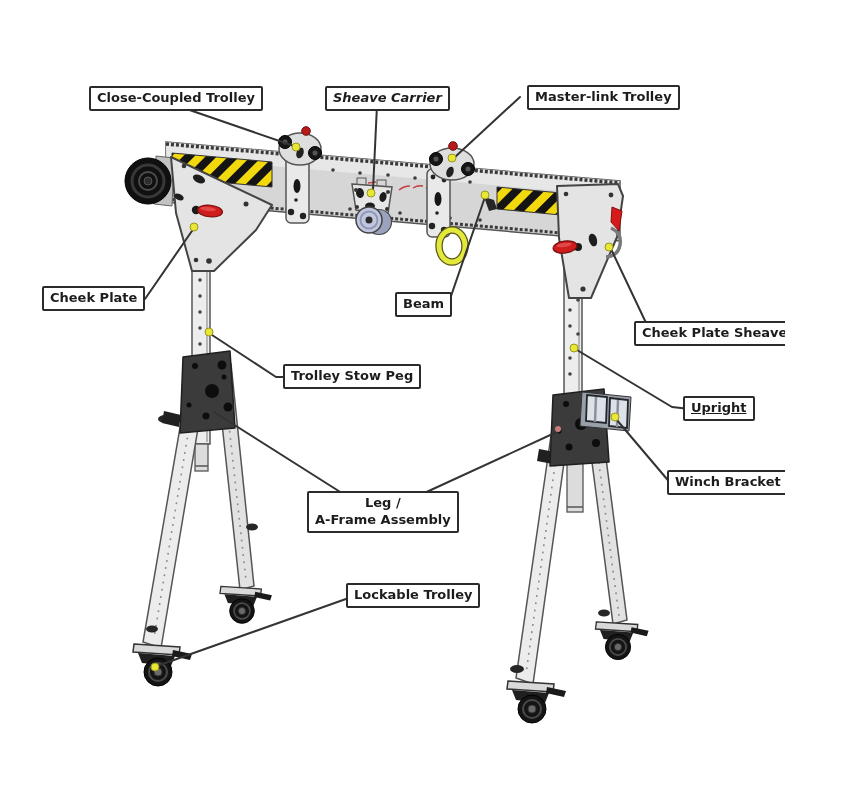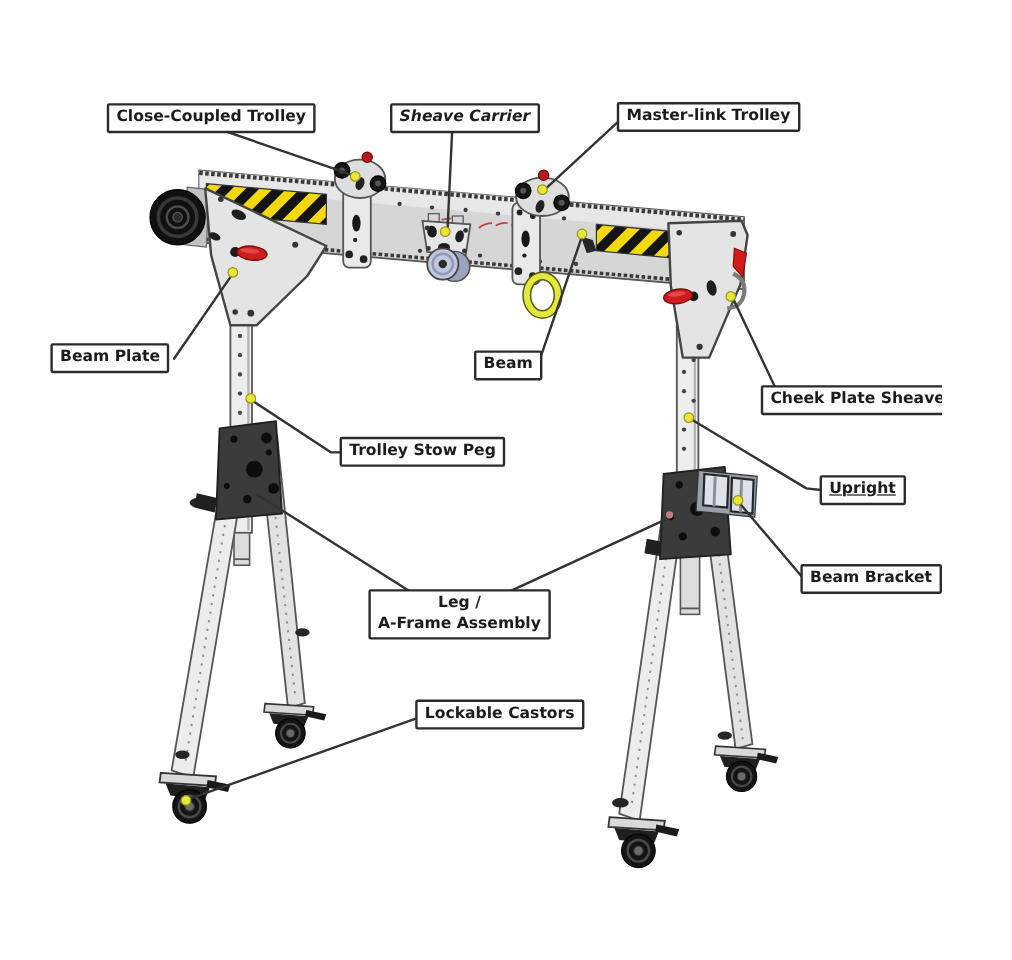--- a/index.html
+++ b/index.html
@@ -5,21 +5,21 @@
   html,body{margin:0;padding:0;background:#fff;}
   .stage{position:relative;width:737px;height:800px;background:#ffffff;
          font-family:"DejaVu Sans","Liberation Sans",sans-serif;overflow:hidden;padding-left:48px;}
   .stage svg{position:absolute;left:0;top:0;}
   .callout{position:absolute;border:2px solid #2b2b2b;background:#ffffff;color:#1c1c1c;
            font-weight:bold;font-size:13px;line-height:1.3;padding:2px 6px;white-space:nowrap;
            border-radius:2px;text-align:center;box-sizing:border-box;z-index:5;}
   .callout span{display:block;}
   .c-cct{left:89px;top:86px;}
   .c-sc{left:325px;top:86px;font-style:italic;}
-  .c-mlt{left:514px;top:85px;}
+  .c-mlt{left:527px;top:85px;}
   .c-cp{left:42px;top:286px;}
   .c-beam{left:395px;top:292px;}
   .c-cps{left:634px;top:321px;text-align:center;}
   .c-tsp{left:283px;top:364px;}
   .c-up{left:683px;top:396px;text-decoration:underline;}
   .c-wb{left:667px;top:470px;}
   .c-leg{left:307px;top:491px;}
   .c-lc{left:346px;top:583px;}
 </style>
 </head>
@@ -300,25 +300,25 @@
       <circle cx="574" cy="348" r="4"></circle>
       <circle cx="615" cy="417" r="4"></circle>
       <circle cx="155" cy="667" r="4"></circle>
     </g>
   </g>
 </svg>
 
   <div class="callout c-cct">Close-Coupled Trolley</div>
   <div class="callout c-sc">Sheave Carrier</div>
   <div class="callout c-mlt">Master-link Trolley</div>
-  <div class="callout c-cp">Beam Plate</div>
+  <div class="callout c-cp">Cheek Plate</div>
   <div class="callout c-beam">Beam</div>
   <div class="callout c-cps">Cheek Plate Sheave</div>
   <div class="callout c-tsp">Trolley Stow Peg</div>
   <div class="callout c-up">Upright</div>
-  <div class="callout c-wb">Beam Bracket</div>
+  <div class="callout c-wb">Winch Bracket</div>
   <div class="callout c-leg">
     <span>Leg /</span>
     <span>A-Frame Assembly</span>
   </div>
-  <div class="callout c-lc">Lockable Castors</div>
+  <div class="callout c-lc">Lockable Trolley</div>
 
 </div>
 
 </body></html>

